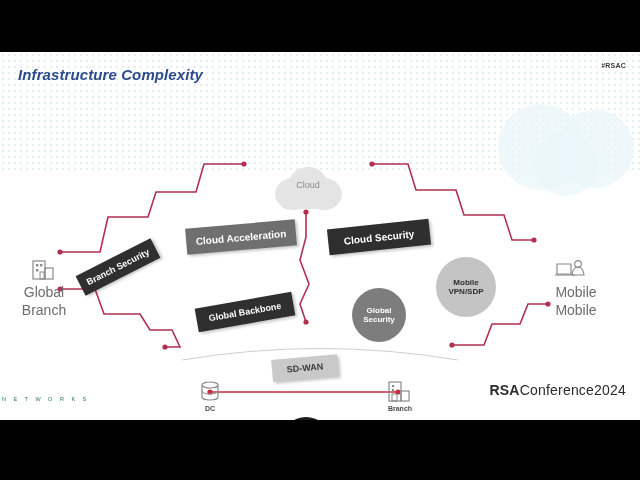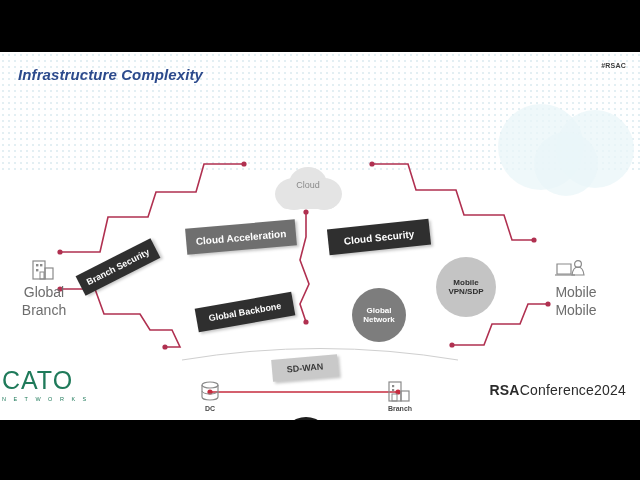--- a/index.html
+++ b/index.html
@@ -179,21 +179,21 @@
         <span>Global Backbone</span>
       </div>
 
       <div class="tilt-box box-light" style="left:272px;top:305px;width:66px;height:22px;font-size:9px;transform:rotate(-5deg);">
         <span>SD-WAN</span>
       </div>
 
       <div class="circle c-mid" style="left:352px;top:236px;width:54px;height:54px;font-size:8px;">
         <div>
           <span>Global</span><br>
-          <span>Network</span>
+          <span>Security</span>
         </div>
       </div>
 
       <div class="circle c-light" style="left:436px;top:205px;width:60px;height:60px;font-size:8px;">
         <div>
           <span>Mobile</span><br>
           <span>VPN/SDP</span>
         </div>
       </div>
 
@@ -217,21 +217,20 @@
           <rect x="6" y="5" width="2.2" height="2.2" fill="#8a8a8a"></rect>
           <rect x="6" y="9" width="2.2" height="2.2" fill="#8a8a8a"></rect>
           <rect x="6" y="14" width="5" height="7" fill="none" stroke="#8a8a8a" stroke-width="1"></rect>
         </svg>
       </div>
       <div class="cap cap-dark" style="left:380px;top:353px;width:40px;font-size:7px;">Branch</div>
 
     </div>
 
     <div id="cato">
-      <div class="word">CATO</div>
       <div class="sub">N E T W O R K S</div>
     </div>
 
     <div id="rsaconf">
       <b>RSA</b><span>Conference2024</span>
     </div>
 
   </div>
 </div>
 

